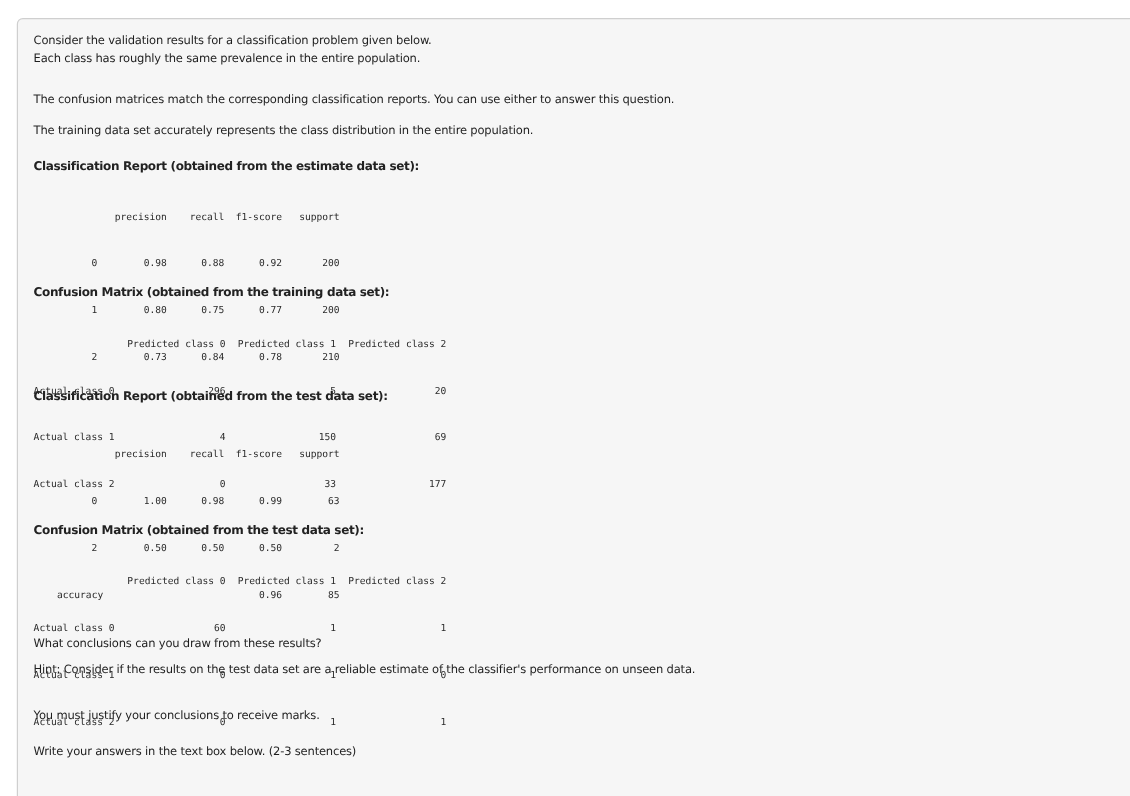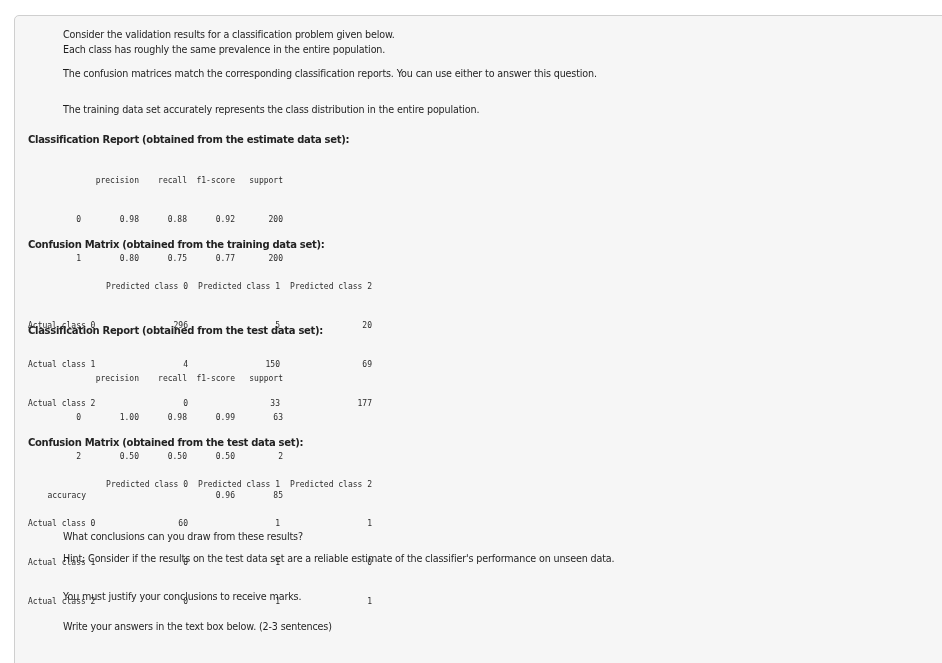--- a/index.html
+++ b/index.html
@@ -23,21 +23,20 @@
   }
   .txt {
     position: absolute;
     left: 28px;
     font-family: "DejaVu Sans", sans-serif;
     font-size: 9.6px;
     color: #1e1e1e;
     white-space: nowrap;
     line-height: 12px;
     letter-spacing: -0.15px;
-    margin-left: 35px;
   }
   .heading {
     position: absolute;
     left: 28px;
     font-family: "DejaVu Sans", sans-serif;
     font-weight: bold;
     font-size: 10px;
     color: #222222;
     white-space: nowrap;
     line-height: 12px;
@@ -56,28 +55,29 @@
   .mono .row { display: block; height: 13px; }
   .cell { display: inline-block; text-align: right; }
 </style>
 </head>
 <body>
 
 <div class="panel"></div>
 
 <div class="txt" style="top:29px">Consider the validation results for a classification problem given below.</div>
 <div class="txt" style="top:44px">Each class has roughly the same prevalence in the entire population.</div>
-<div class="txt" style="top:68px">The confusion matrices match the corresponding classification reports. You can use either to answer this question.</div>
+<div class="txt" style="top:78px">The confusion matrices match the corresponding classification reports. You can use either to answer this question.</div>
 <div class="txt" style="top:104px">The training data set accurately represents the class distribution in the entire population.</div>
 
 <div class="heading" style="top:134px">Classification Report (obtained from the estimate data set):</div>
 <div class="mono" style="top:148px">
   <span class="row"><span class="cell" style="width:53px"></span><span class="cell" style="width:58px">precision</span><span class="cell" style="width:48px">recall</span><span class="cell" style="width:48px">f1-score</span><span class="cell" style="width:48px">support</span></span>
   <span class="row"><span class="cell" style="width:53px">0</span><span class="cell" style="width:58px">0.98</span><span class="cell" style="width:48px">0.88</span><span class="cell" style="width:48px">0.92</span><span class="cell" style="width:48px">200</span></span>
   <span class="row"><span class="cell" style="width:53px">1</span><span class="cell" style="width:58px">0.80</span><span class="cell" style="width:48px">0.75</span><span class="cell" style="width:48px">0.77</span><span class="cell" style="width:48px">200</span></span>
+  <span class="row"><span class="cell" style="width:53px">2</span><span class="cell" style="width:58px">0.73</span><span class="cell" style="width:48px">0.84</span><span class="cell" style="width:48px">0.78</span><span class="cell" style="width:48px">210</span></span>
 </div>
 
 <div class="heading" style="top:239px">Confusion Matrix (obtained from the training data set):</div>
 <div class="mono" style="top:254px">
   <span class="row"><span class="cell" style="width:68px"></span><span class="cell" style="width:92px">Predicted class 0</span><span class="cell" style="width:92px">Predicted class 1</span><span class="cell" style="width:92px">Predicted class 2</span></span>
   <span class="row"><span class="cell" style="width:68px;text-align:left">Actual class 0</span><span class="cell" style="width:92px">296</span><span class="cell" style="width:92px">5</span><span class="cell" style="width:92px">20</span></span>
   <span class="row"><span class="cell" style="width:68px;text-align:left">Actual class 1</span><span class="cell" style="width:92px">4</span><span class="cell" style="width:92px">150</span><span class="cell" style="width:92px">69</span></span>
   <span class="row"><span class="cell" style="width:68px;text-align:left">Actual class 2</span><span class="cell" style="width:92px">0</span><span class="cell" style="width:92px">33</span><span class="cell" style="width:92px">177</span></span>
 </div>
 

